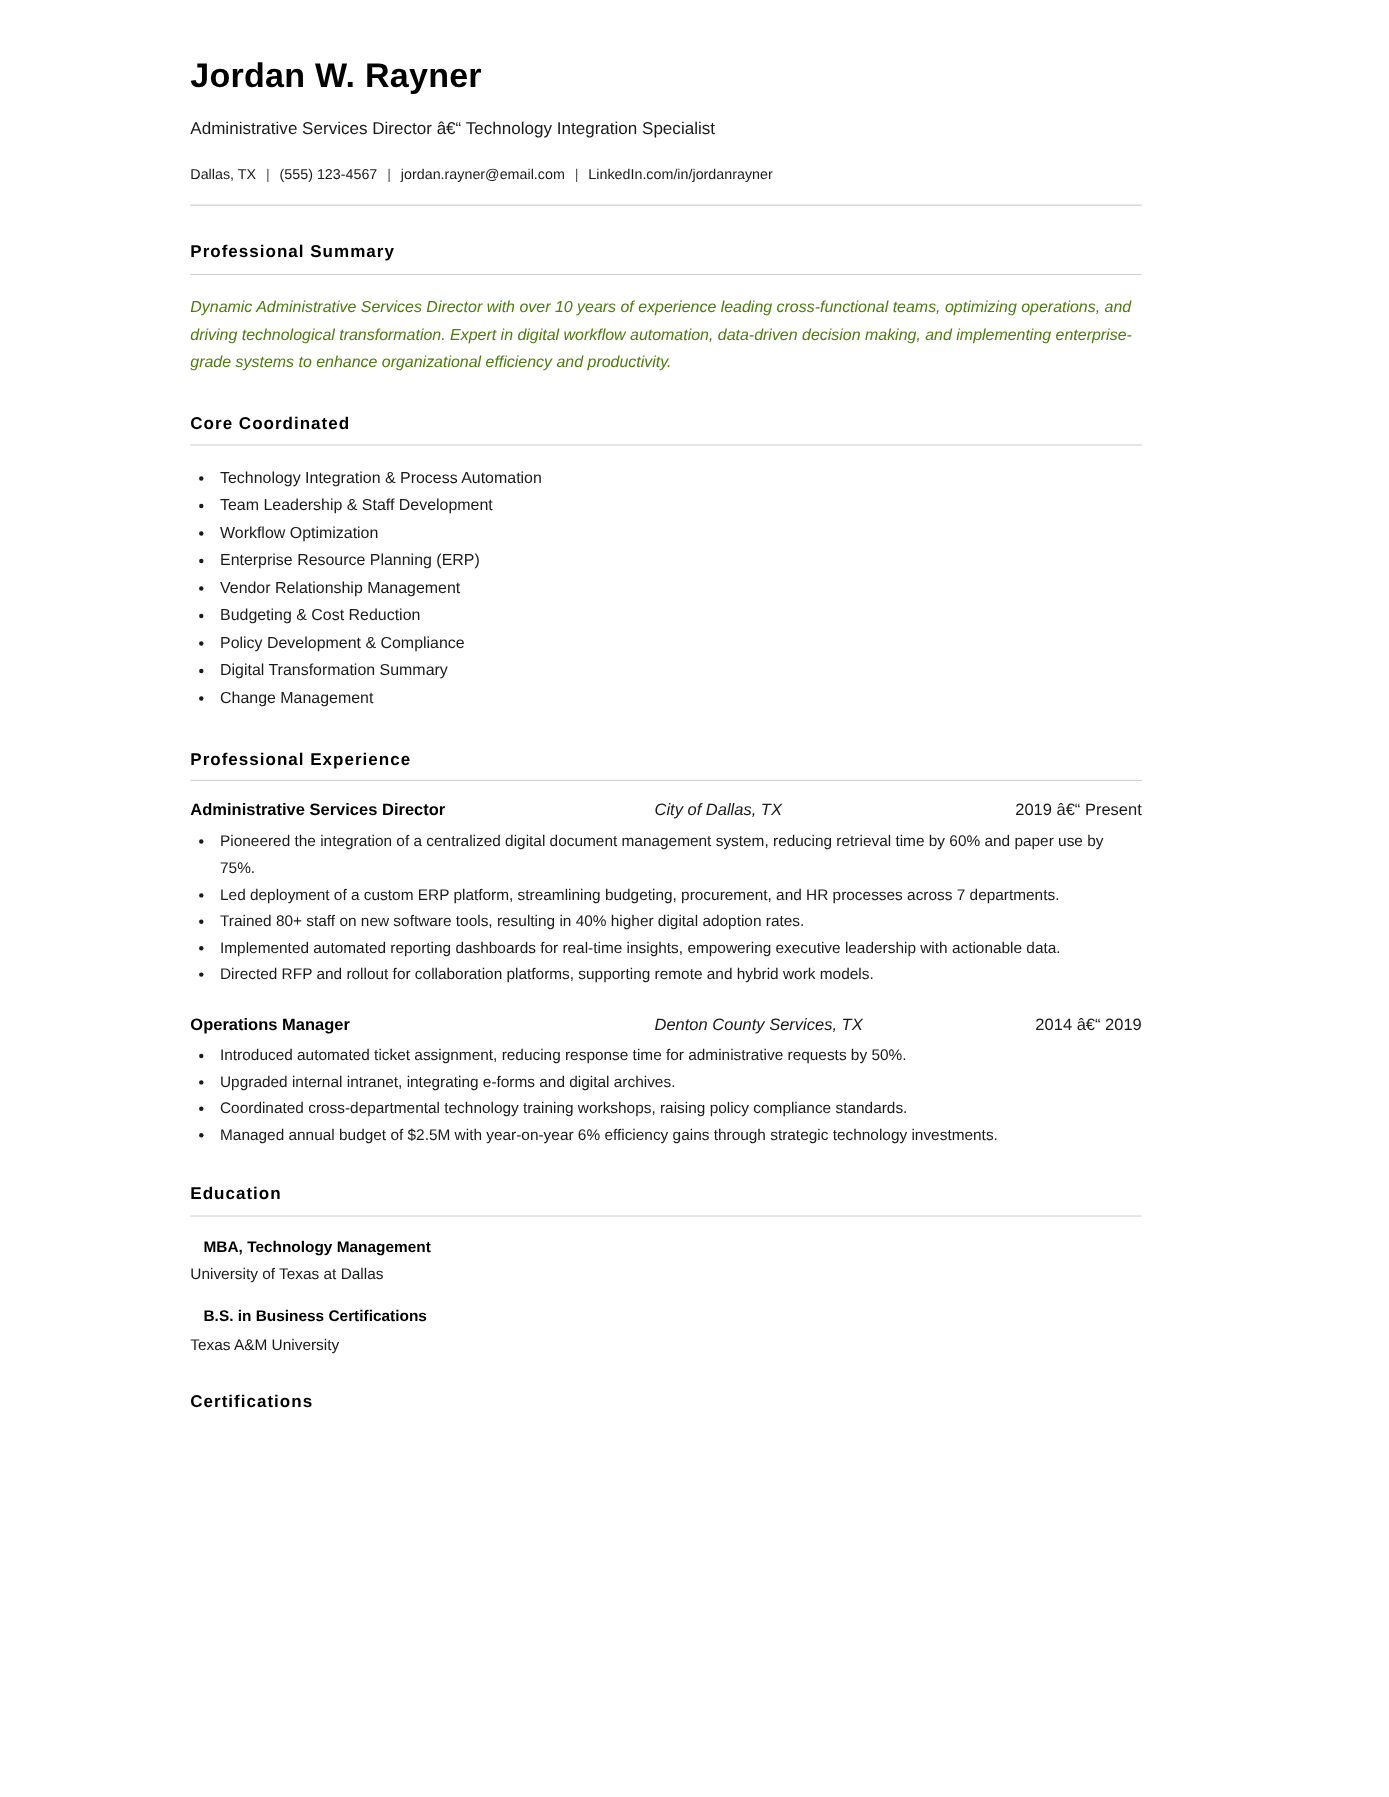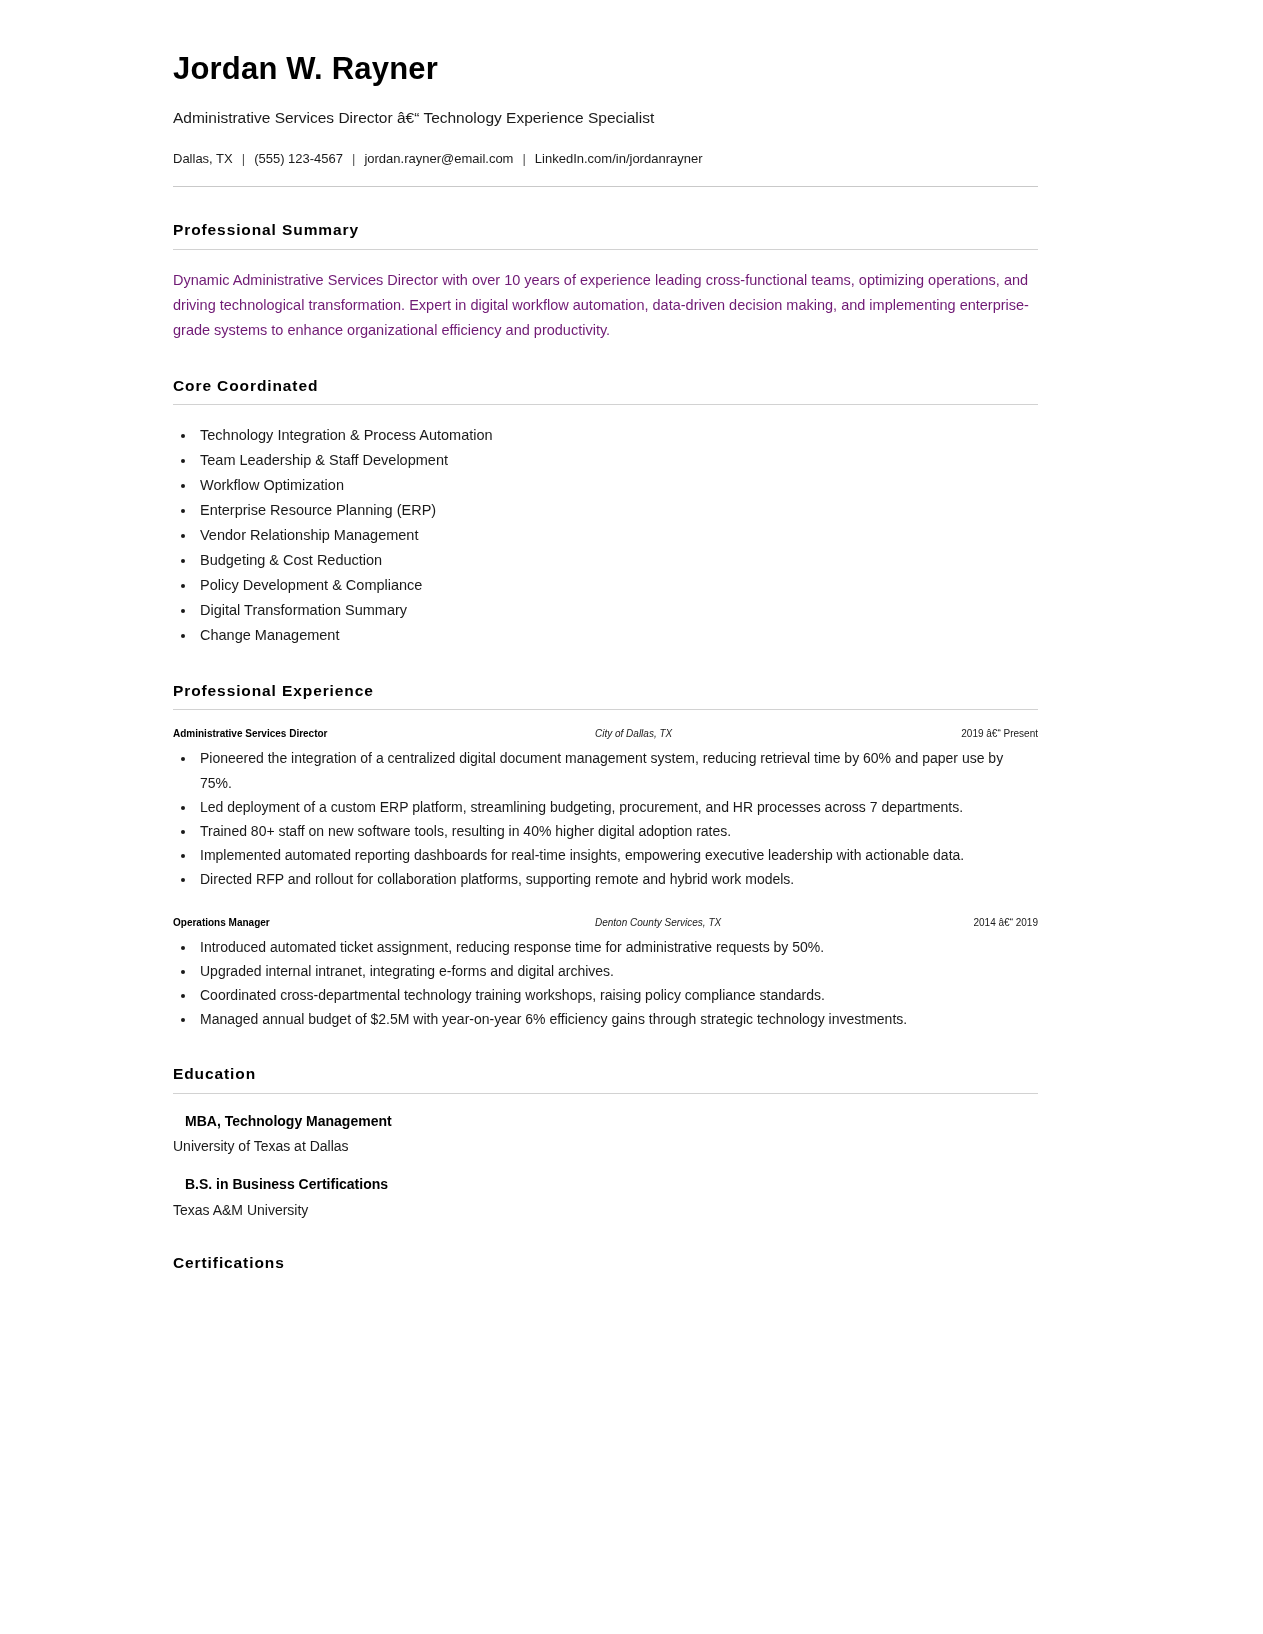--- a/index.html
+++ b/index.html
@@ -70,23 +70,24 @@
   }
   .section-rule {
     border: 0;
     border-top: 1px solid #d2d2d2;
     margin: 0 0 18px 0;
   }
 
   .summary-text {
     font-size: 14.5px;
     line-height: 1.72;
-    color: #701a75;
+    color: #4d7c0f;
     margin: 0;
     text-align: left;
+    font-style: italic;
   }
 
   
   ul.competency-list {
     margin: 0;
     padding-left: 23px;
     list-style-type: disc;
   }
   ul.competency-list li {
     font-size: 14.5px;
@@ -94,21 +95,21 @@
     color: #1a1a1a;
     padding-left: 4px;
   }
 
   
   .job { margin-bottom: 26px; }
   .job:last-child { margin-bottom: 0; }
   .job-header {
     display: flex;
     align-items: flex-start;
-    font-size: 10px;
+    font-size: 15px;
     margin-bottom: 7px;
   }
   .job-title {
     font-weight: bold;
     flex: 0 0 370px;
     color: #000000;
   }
   .job-company {
     font-style: italic;
     flex: 1 1 auto;
@@ -154,21 +155,21 @@
 
   .section-certifications { margin-bottom: 0; }
 </style>
 </head>
 <body>
 
 <div class="page">
 
   <header>
     <h1 class="resume-name">Jordan W. Rayner</h1>
-    <div class="resume-headline">Administrative Services Director â€“ Technology Experience Specialist</div>
+    <div class="resume-headline">Administrative Services Director â€“ Technology Integration Specialist</div>
 
     <div class="contact-line">
       <span class="contact-item">Dallas, TX</span>
       <span class="contact-sep">|</span>
       <span class="contact-item">(555) 123-4567</span>
       <span class="contact-sep">|</span>
       <span class="contact-item">jordan.rayner@email.com</span>
       <span class="contact-sep">|</span>
       <span class="contact-item">LinkedIn.com/in/jordanrayner</span>
     </div>

